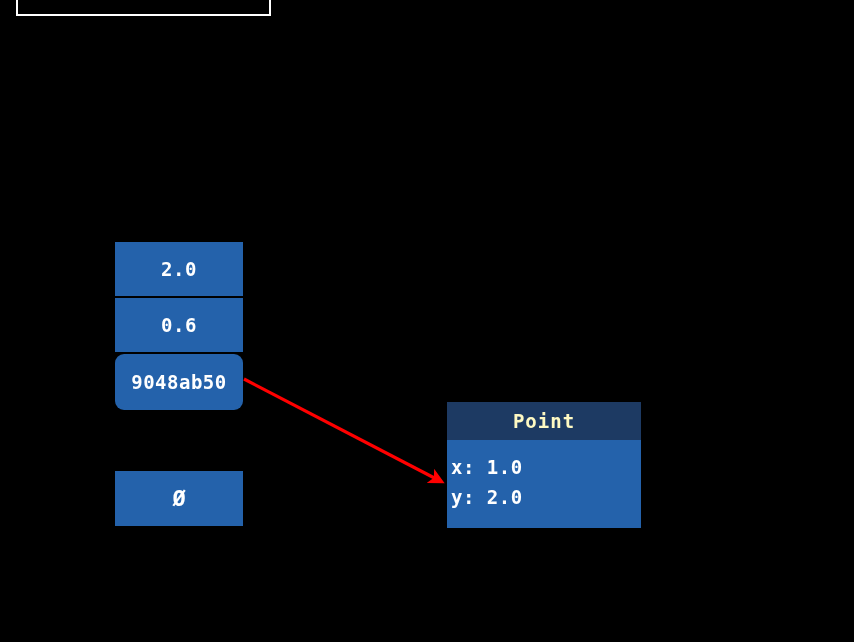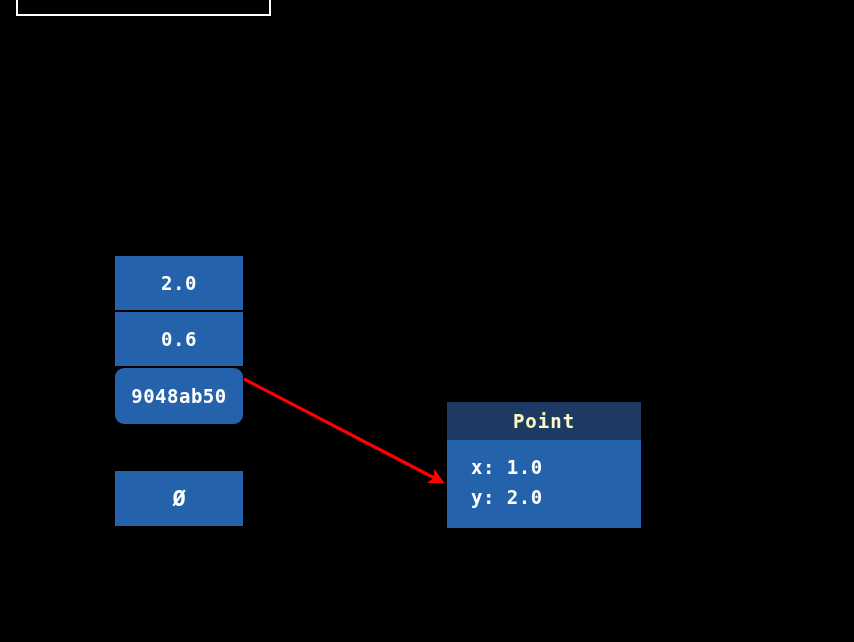--- a/index.html
+++ b/index.html
@@ -33,21 +33,21 @@
     height: 30px;
     border: 2px solid #ffffff;
     box-sizing: border-box;
     background: transparent;
   }
 
   
   .stack-group {
     position: absolute;
     left: 115px;
-    top: 256px;
+    top: 242px;
     width: 112px;
     text-align: right;
   }
   .cell {
     width: 128px;
     height: 56px;
     background: #2462ab;
     border-bottom: 2px solid #000000;
     box-sizing: border-box;
     display: flex;
@@ -96,21 +96,21 @@
     display: flex;
     align-items: center;
     justify-content: center;
     color: #fef9c3;
     font-size: 19px;
     font-weight: bold;
     letter-spacing: 1px;
   }
   .obj-body {
     height: 88px;
-    padding: 12px 0 0 24px;
+    padding: 12px 0 0 4px;
     box-sizing: border-box;
   }
   .obj-field {
     color: #ffffff;
     font-size: 19px;
     font-weight: bold;
     line-height: 30px;
     letter-spacing: 0.5px;
     white-space: pre;
   }

